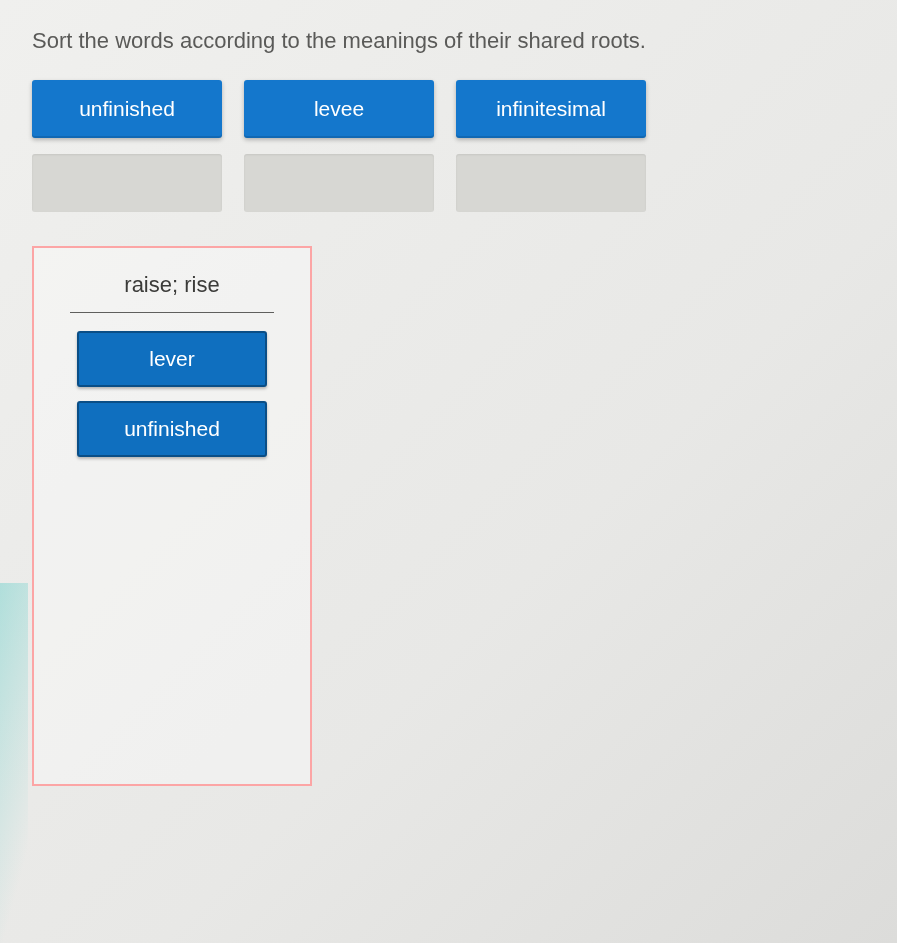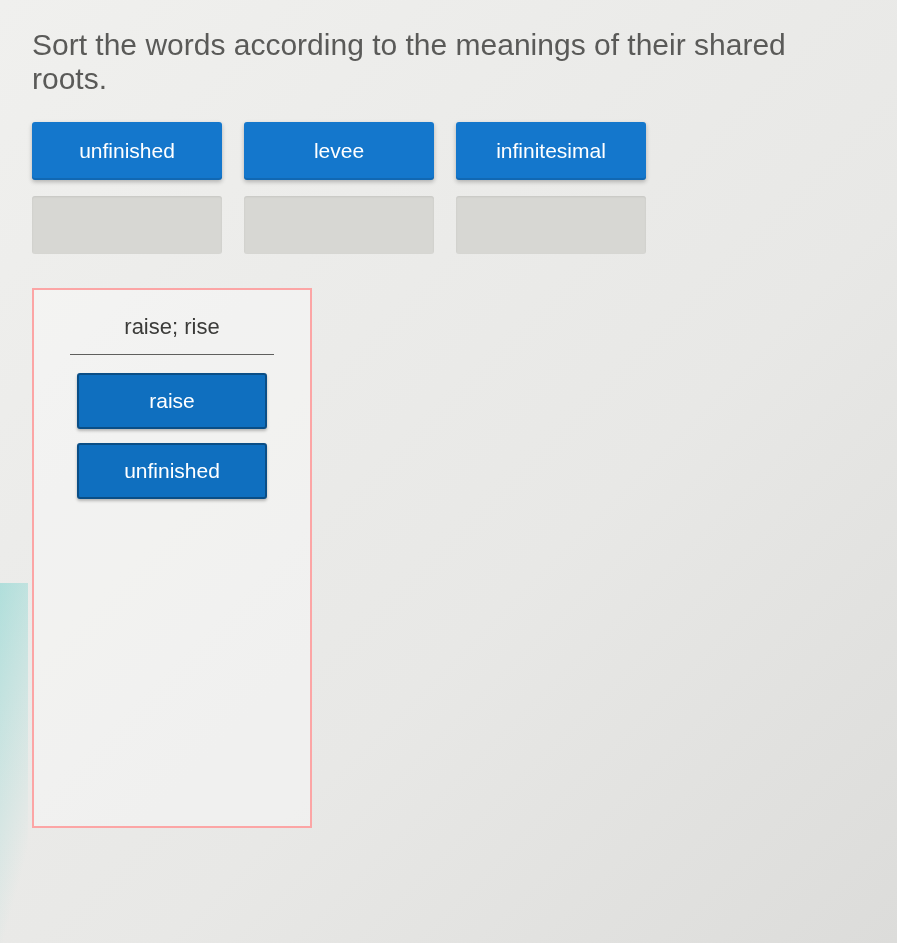--- a/index.html
+++ b/index.html
@@ -15,21 +15,21 @@
   
   .edge-tint {
     position: absolute;
     left: 0; bottom: 0;
     width: 28px; height: 360px;
     background: linear-gradient(105deg, #7fd4cf 0%, rgba(127,212,207,0) 80%);
     opacity: .55;
     pointer-events: none;
   }
   .instruction {
-    font-size: 30px;
+    font-size: 22px;
     color: #5a5a58;
     font-weight: 500;
     margin-bottom: 26px;
   }
   
   .bank { display: flex; flex-direction: column; gap: 16px; margin-bottom: 34px; }
   .bank-row { display: flex; gap: 22px; }
   .tile {
     width: 190px; height: 58px;
     display: flex; align-items: center; justify-content: center;
@@ -93,19 +93,19 @@
     <div class="tile empty"></div>
     <div class="tile empty"></div>
     <div class="tile empty"></div>
   </div>
 </div>
 
 <div class="columns">
   <div class="col">
     <div class="col-title">raise; rise</div>
     <div class="col-items">
-      <div class="chip">raise</div>
+      <div class="chip">lever</div>
       <div class="chip">unfinished</div>
     </div>
   </div>
 </div>
 
 <div class="edge-tint"></div>
 
 </body></html>

